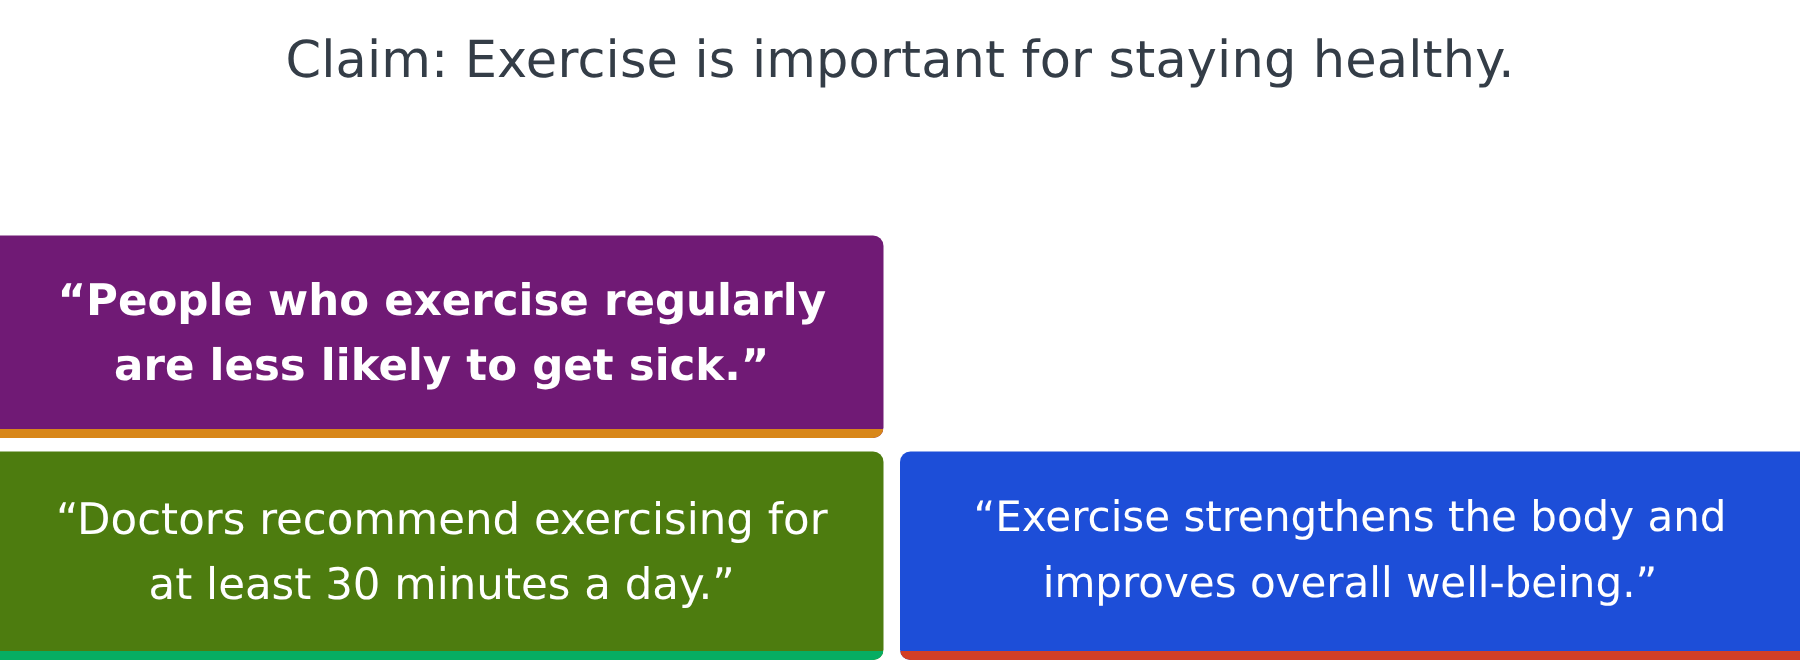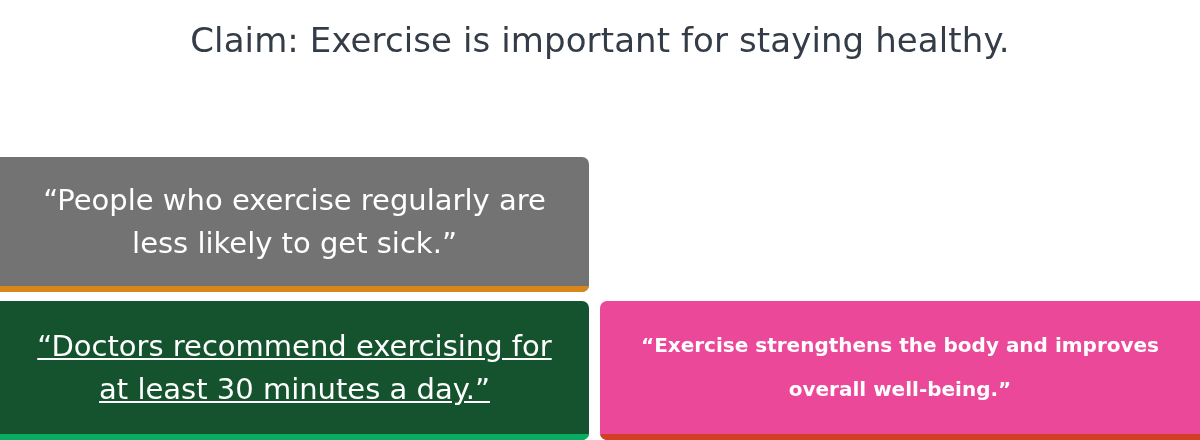--- a/index.html
+++ b/index.html
@@ -77,51 +77,50 @@
 
   .card-text {
     display: block;
     max-width: 100%;
   }
 
   
   .card-orange {
     grid-column: 1;
     grid-row: 1;
-    background: #737373;
+    background: #701a75;
     border-radius: 0 7px 7px 0;
+    font-weight: bold;
   }
   .card-orange::after { background: #d8871a; border-radius: 0 0 7px 0; }
 
   .card-blue {
     grid-column: 3;
     grid-row: 1;
     background: #3b7df9;
     border-radius: 7px 0 0 7px;
   }
   .card-blue::after { background: #2f68d6; border-radius: 0 0 0 7px; }
 
   .card-green {
     grid-column: 1;
     grid-row: 3;
-    background: #14532d;
+    background: #4d7c0f;
     border-radius: 0 7px 7px 0;
-    text-decoration: underline;
   }
   .card-green::after { background: #07ad62; border-radius: 0 0 7px 0; }
 
   .card-red {
     grid-column: 3;
     grid-row: 3;
-    background: #ec4899;
+    background: #1d4ed8;
     border-radius: 7px 0 0 7px;
-    font-size: 20px;
+    font-size: 28px;
     line-height: 44px;
     padding-top: 2px;
-    font-weight: bold;
   }
   .card-red::after { background: #d23f27; border-radius: 0 0 0 7px; }
 </style>
 </head>
 <body>
 
 <div class="board">
 
   <div class="claim-title">Claim: Exercise is important for staying healthy.</div>
 

